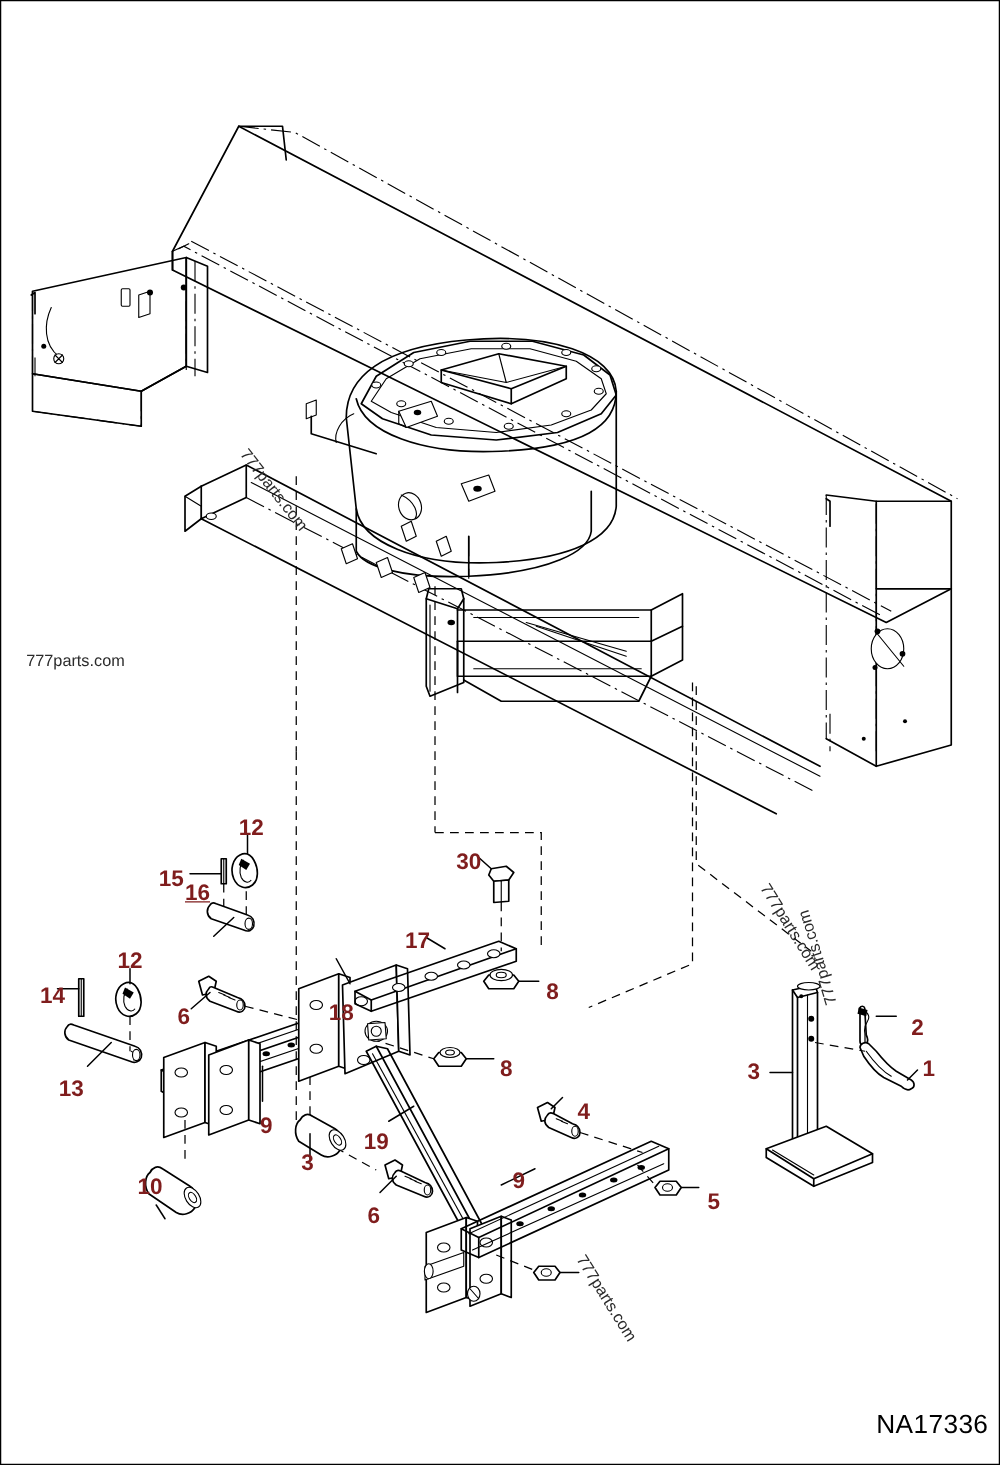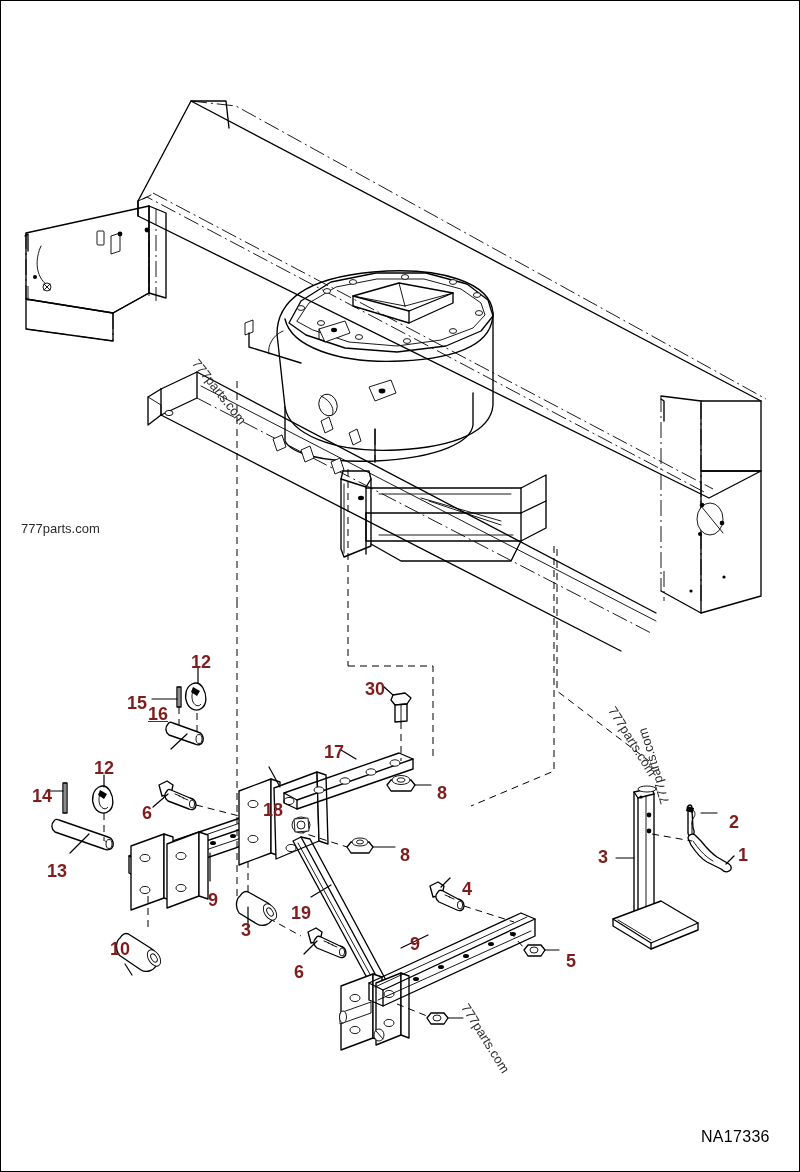--- a/index.html
+++ b/index.html
@@ -32,21 +32,21 @@
     font-weight: bold;
     font-size: 18px;
     color: #7f1d1d;
     line-height: 1;
     white-space: nowrap;
     user-select: none;
   }
   .drawing-no {
     position: absolute;
     font-family: "Liberation Sans", sans-serif;
-    font-size: 16px;
+    font-size: 21px;
     color: #000000;
     letter-spacing: 0.3px;
     white-space: nowrap;
   }
   .wm {
     position: absolute;
     font-family: "Liberation Sans", sans-serif;
     font-size: 13px;
     color: #2b2b2b;
     white-space: nowrap;

